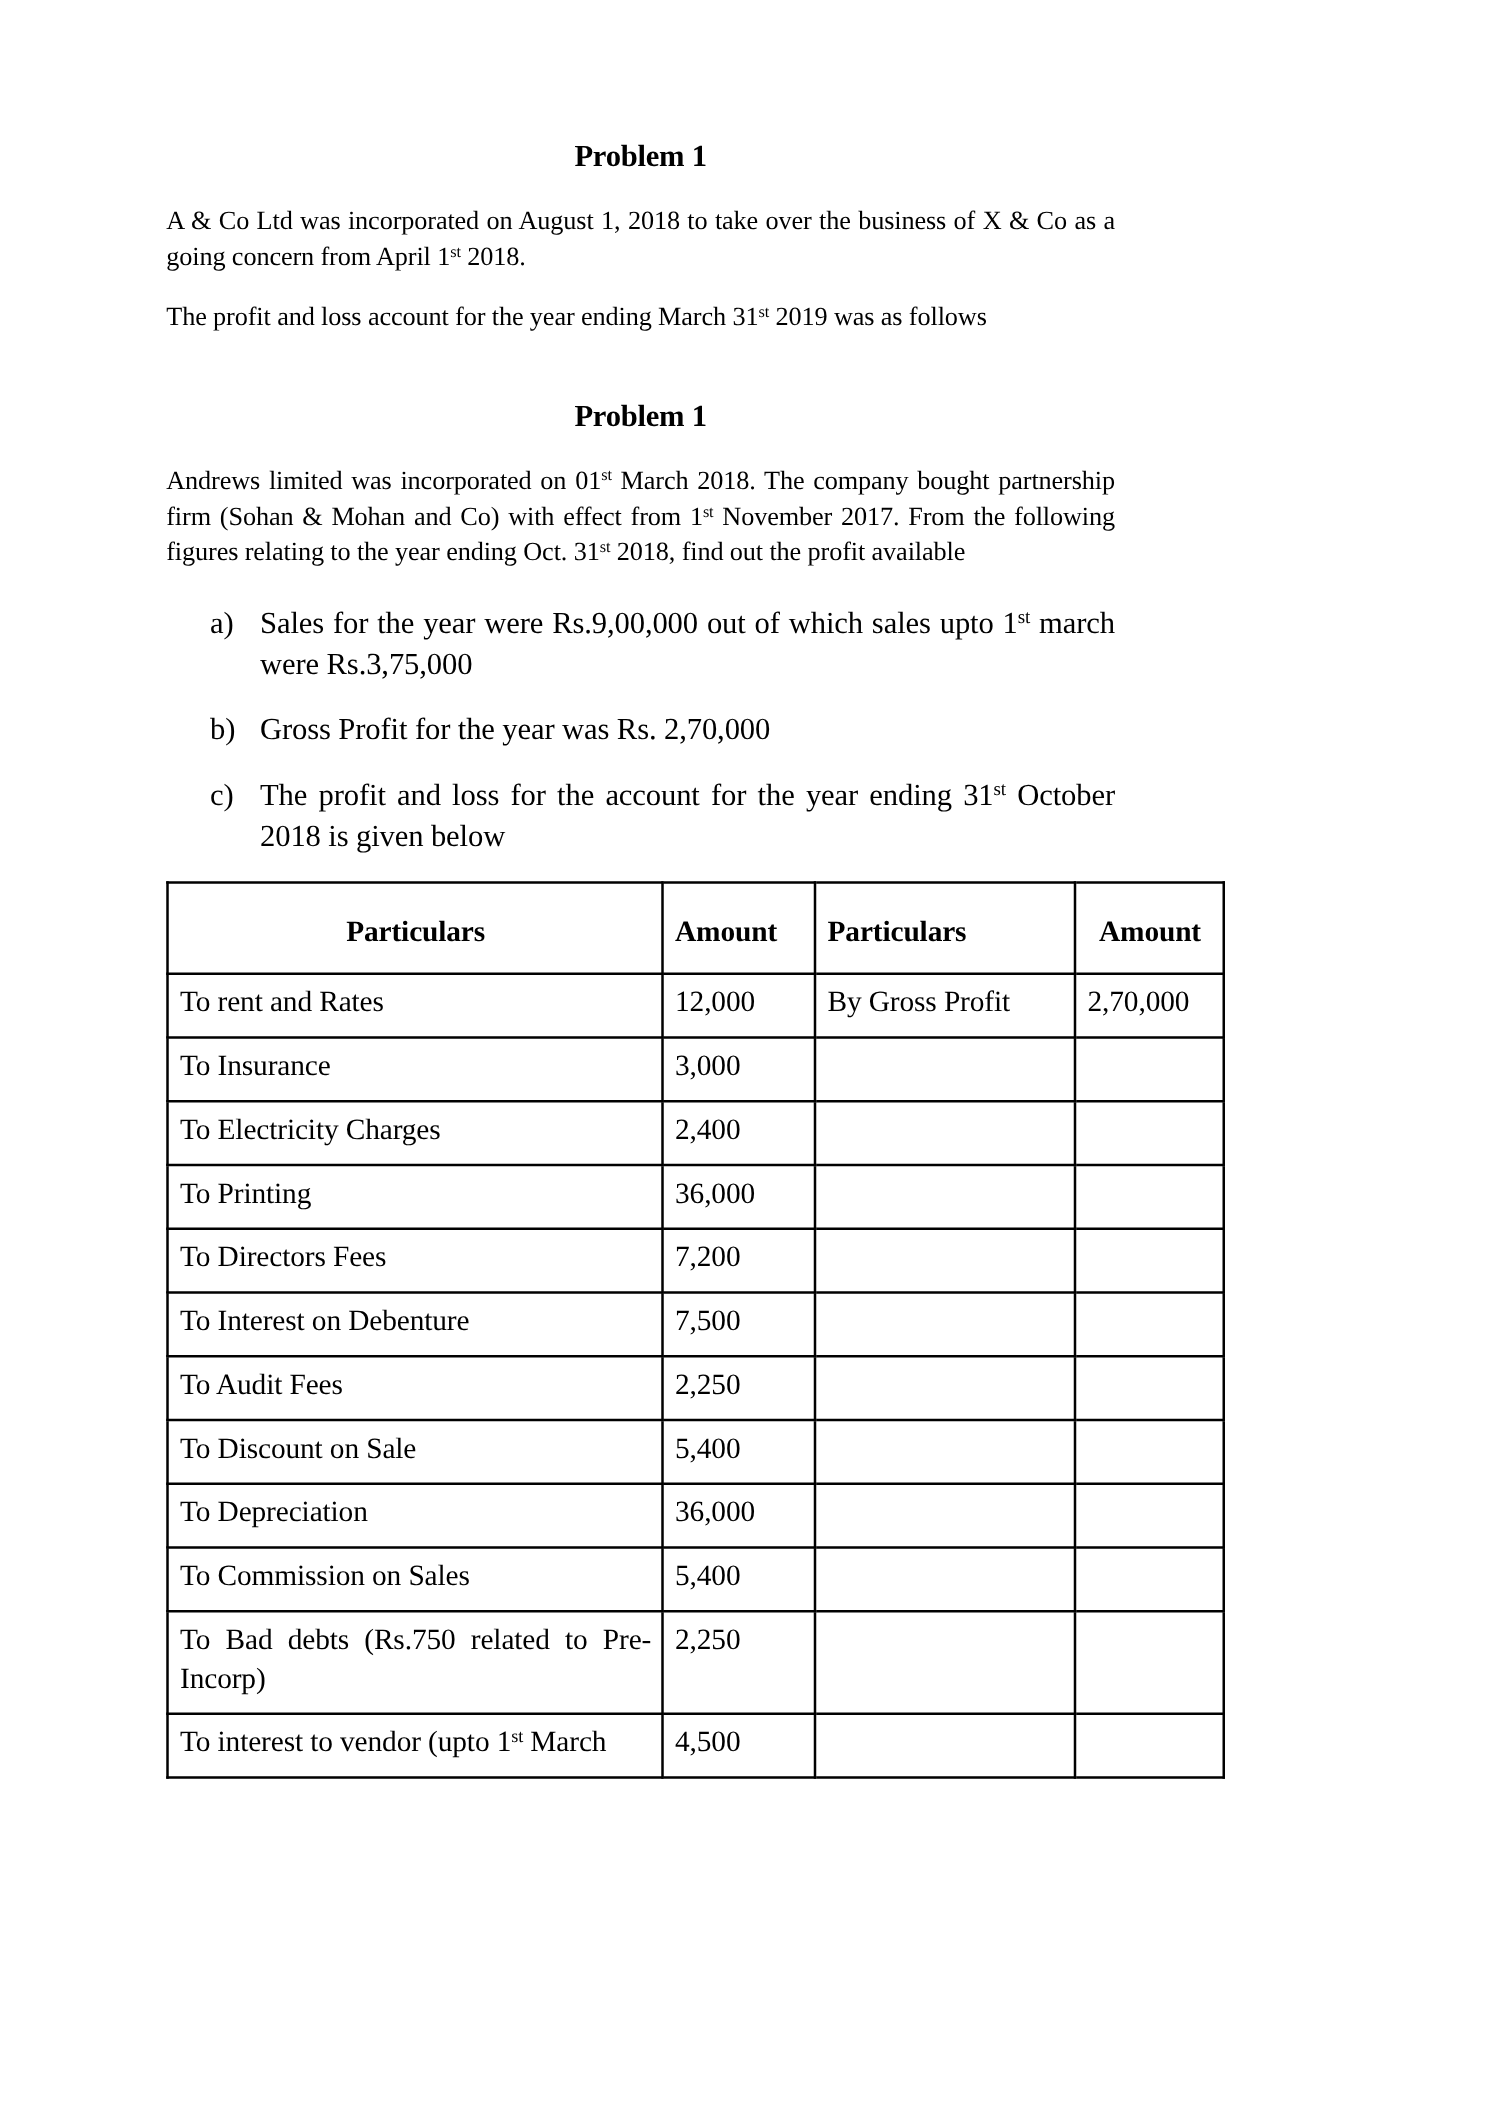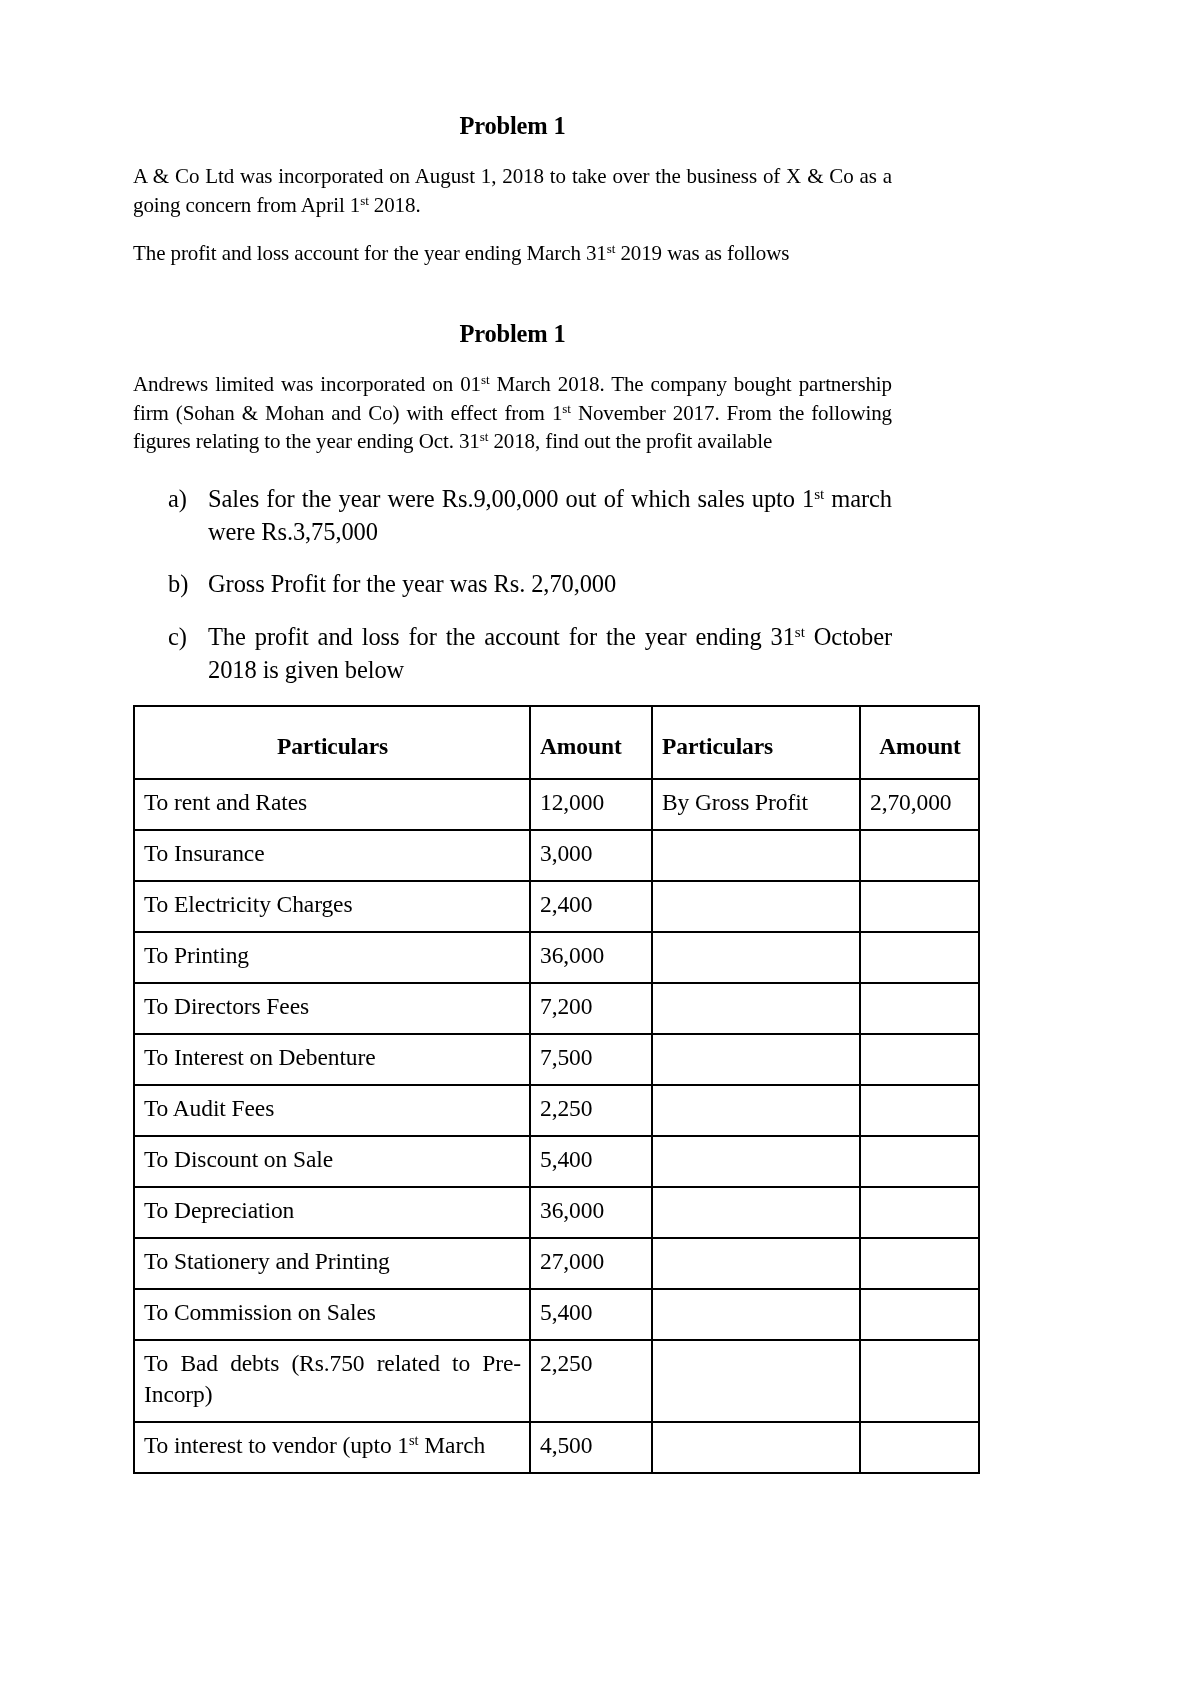--- a/index.html
+++ b/index.html
@@ -209,26 +209,20 @@
             <td></td>
             <td></td>
           </tr>
           <tr>
             <td>To Depreciation</td>
             <td>36,000</td>
             <td></td>
             <td></td>
           </tr>
           <tr>
-            <td>To  Stationery and Printing</td>
-            <td>27,000</td>
-            <td></td>
-            <td></td>
-          </tr>
-          <tr>
             <td> To Commission on Sales</td>
             <td>5,400</td>
             <td></td>
             <td></td>
           </tr>
           <tr class="tall-row">
             <td class="particulars">To Bad debts (Rs.750 related to Pre-Incorp)</td>
             <td>2,250</td>
             <td></td>
             <td></td>

